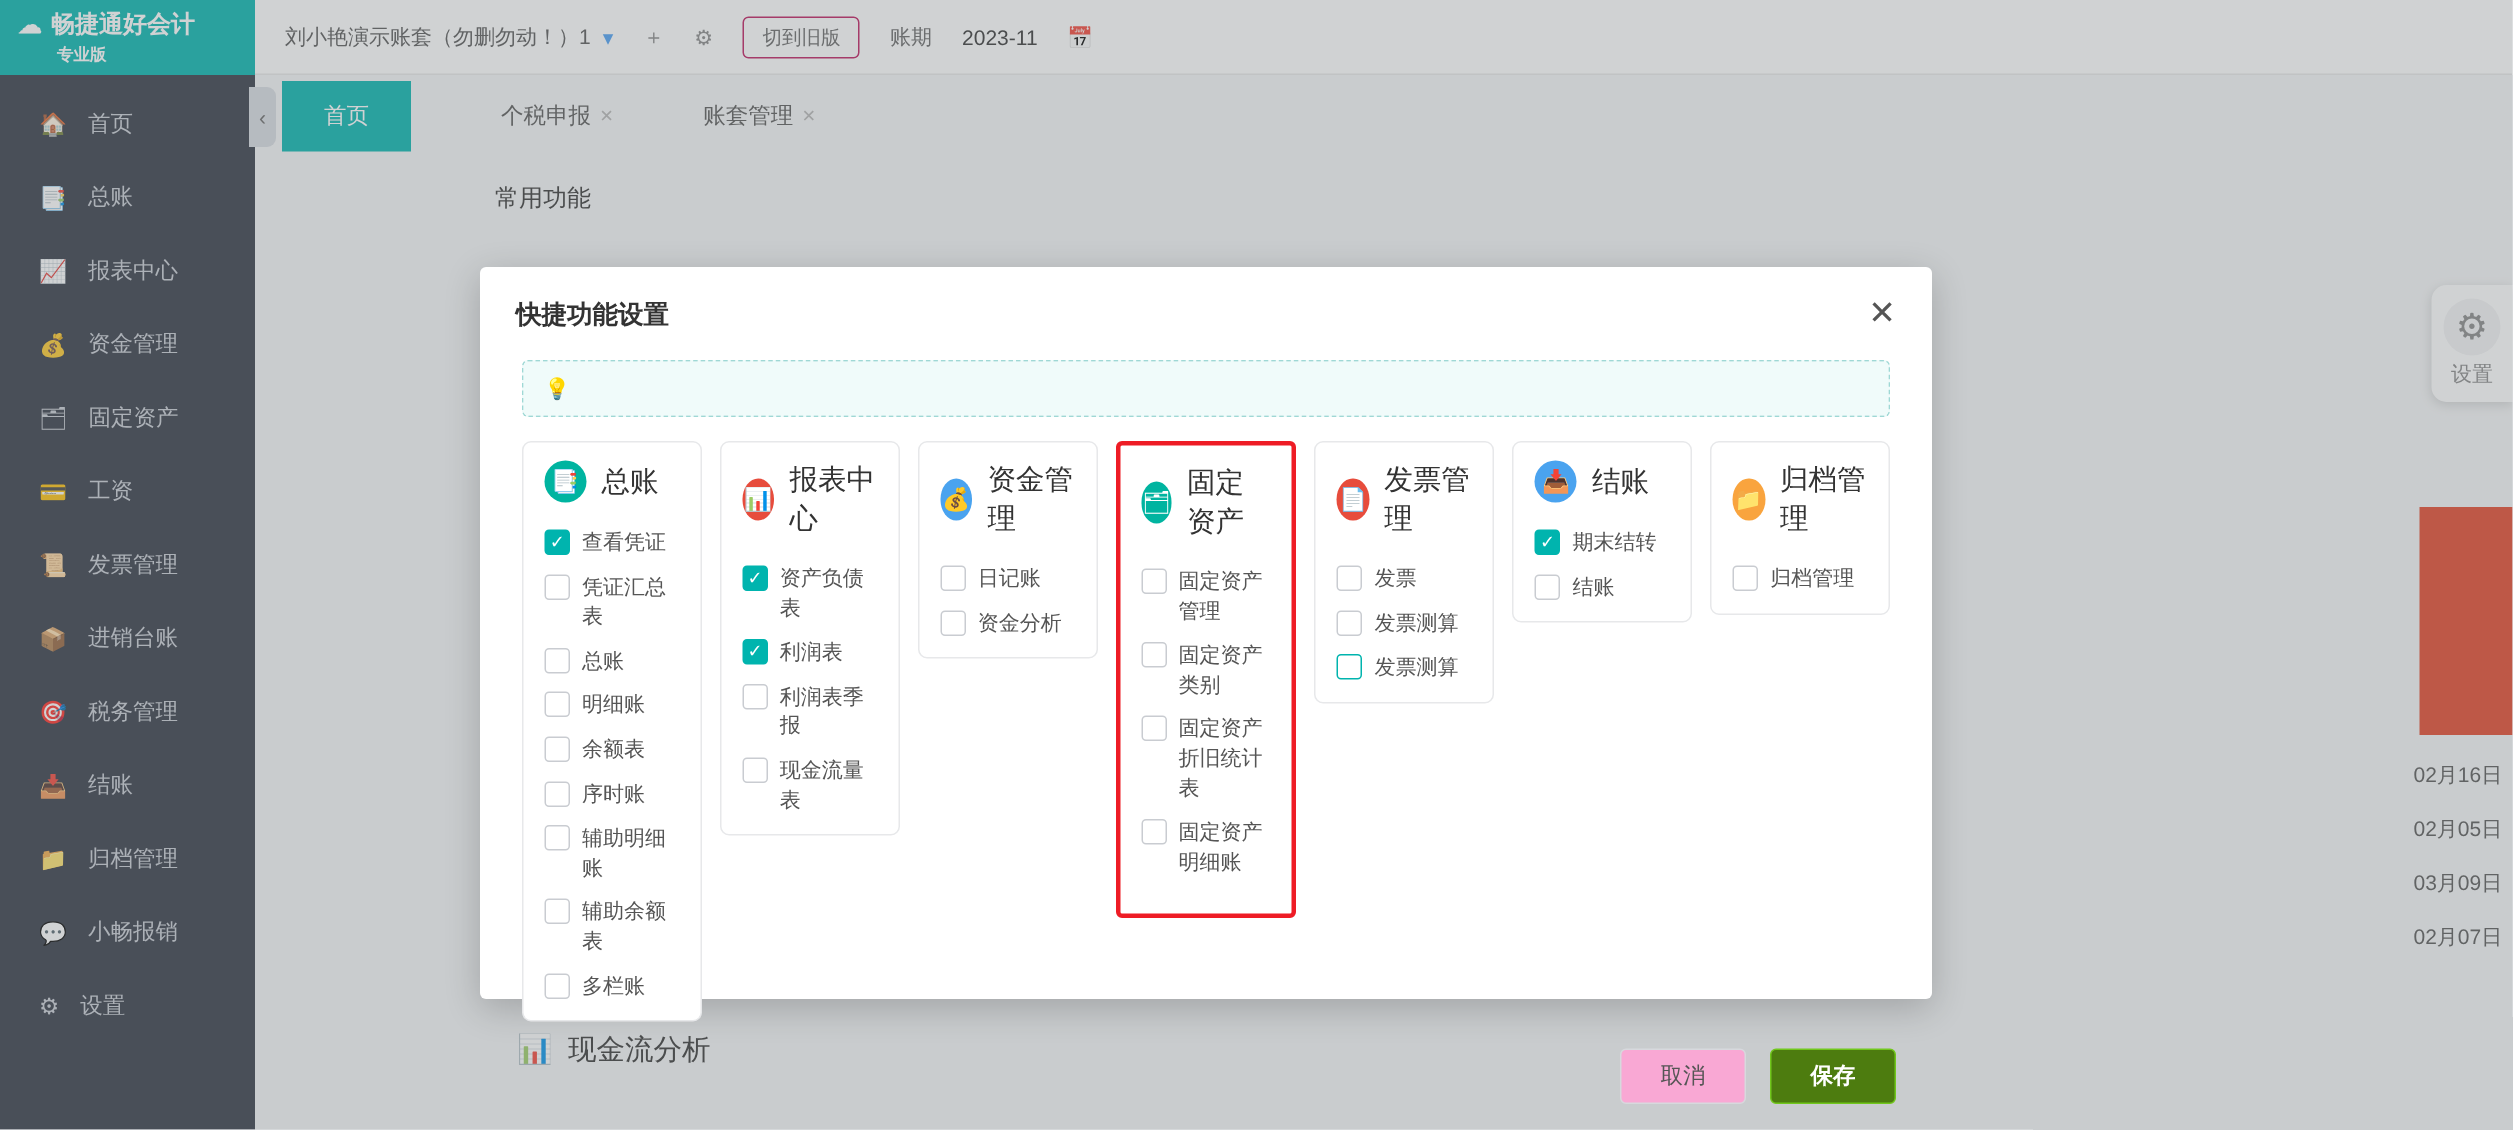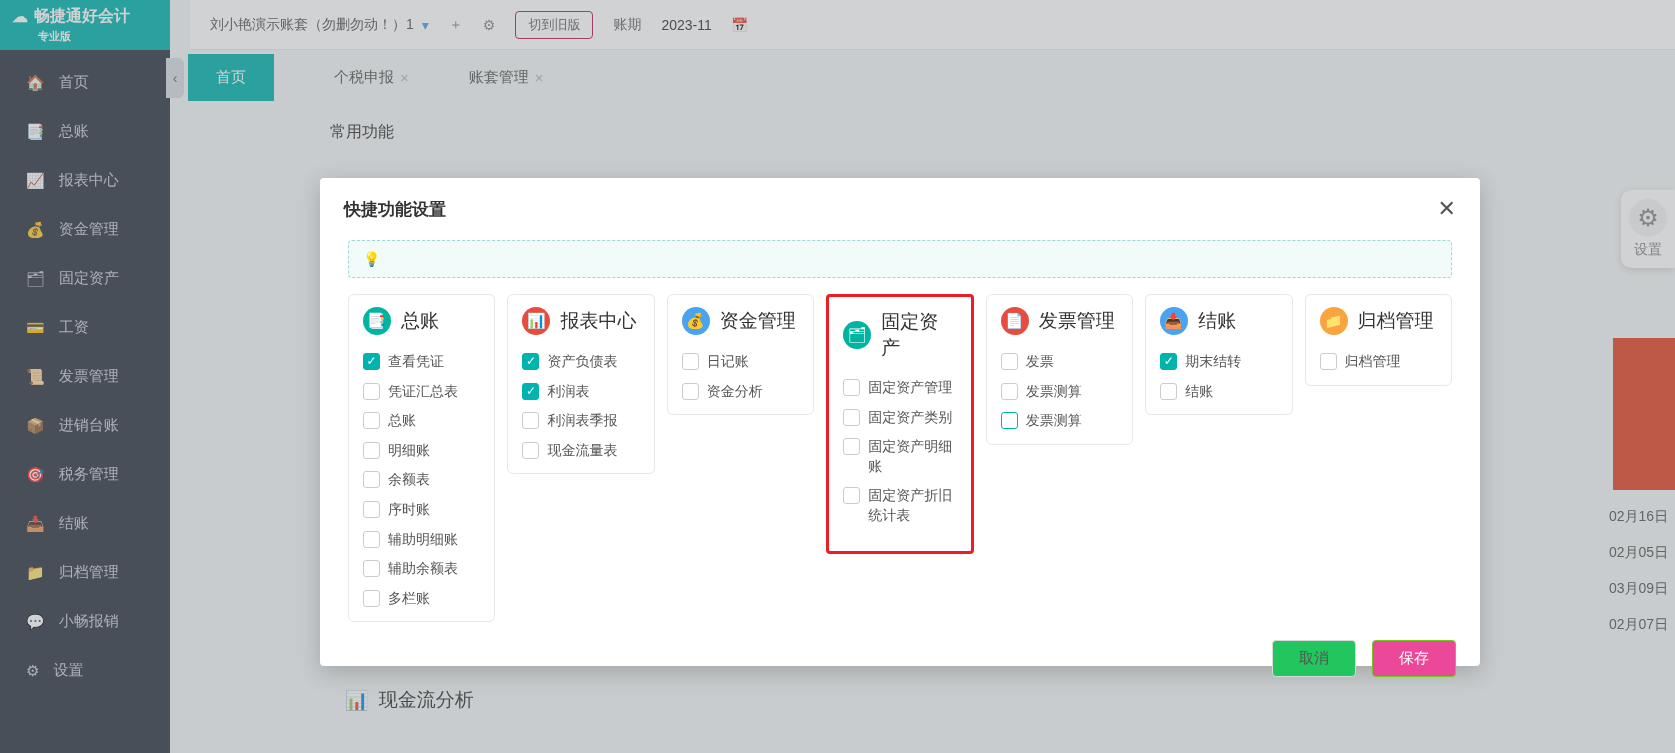--- a/index.html
+++ b/index.html
@@ -29,21 +29,20 @@
     
     .header {
       position: absolute;
       top: 0; left: 170px; right: 0; height: 50px;
       background: #fff;
       display: flex; align-items: center;
       padding: 0 20px;
       gap: 20px;
       color: #333;
       border-bottom: 1px solid #e8e8e8;
-      margin-left: 20px;
     }
     .account-select { color: #555; display:flex; align-items:center; gap:8px; }
     .chev-down { color: #4a9ef3; }
     .header .icon-btn { color: #888; cursor:pointer; }
     .switch-old {
       border: 1px solid #be185d; border-radius: 4px;
       padding: 4px 12px; color: #666; font-size: 13px;
     }
     .period-label { color: #666; }
     .period-val { color: #333; }
@@ -77,21 +76,21 @@
     }
     .panel-title { font-size: 16px; color: #333; margin-bottom: 6px; }
     .cash-title { font-size: 19px; display:flex; align-items:center; gap:10px; color:#333; margin-top:40px; }
     
     .overlay {
       position: absolute; inset: 0;
       background: rgba(120,125,130,0.35);
     }
     .modal {
       position: absolute; left: 320px; top: 178px;
-      width: 1160px; height: 488px;
+      width: 968px; height: 488px;
       background: #fff; border-radius: 4px;
       box-shadow: 0 6px 24px rgba(0,0,0,.2);
       display:flex; flex-direction:column;
     }
     .modal-head {
       padding: 18px 24px; display:flex; align-items:center; justify-content:space-between;
     }
     .modal-title { font-size: 17px; font-weight: 600; color:#333; }
     .modal-close { font-size: 22px; color:#555; cursor:pointer; }
     .tip-bar {
@@ -119,22 +118,22 @@
       width:17px; height:17px; border:1.5px solid #c9ccd1; border-radius:3px;
       flex-shrink:0; display:inline-flex; align-items:center; justify-content:center;
       background:#fff; margin-top:1px;
     }
     .cbox.checked { background:#00b4ae; border-color:#00b4ae; color:#fff; font-size:12px; }
     .cbox.teal-border { border-color:#00b4ae; }
     .modal-foot {
       margin-top:auto; padding: 18px 24px; display:flex; justify-content:flex-end; gap:16px;
     }
     .btn { padding: 8px 26px; border-radius:4px; font-size:15px; cursor:pointer; }
-    .btn-cancel { background:#22c55e; border:1px solid #d7d9dd; color:#555; }
-    .btn-save { background:#ec4899; border:1px solid #71c71c; color:#fff; }
+    .btn-cancel { background:#f9a8d4; border:1px solid #d7d9dd; color:#555; }
+    .btn-save { background:#4d7c0f; border:1px solid #71c71c; color:#fff;font-weight:bold; }
     
     .float-settings {
       position:absolute; right:0; top: 190px; width:54px; height:78px;
       background:#fff; border-radius:10px 0 0 10px; box-shadow: 0 2px 8px rgba(0,0,0,.15);
       display:flex; flex-direction:column; align-items:center; justify-content:center;
       color:#888; gap:4px;
     }
     .float-gear { font-size:24px; width:38px; height:38px; background:#f3f3f4; border-radius:50%; display:flex; align-items:center; justify-content:center; }
     
     .ad {
@@ -361,25 +360,25 @@
         <div class="check-row">
           <span class="cbox"></span>
           <span>固定资产管理</span>
         </div>
         <div class="check-row">
           <span class="cbox"></span>
           <span>固定资产类别</span>
         </div>
         <div class="check-row">
           <span class="cbox"></span>
+          <span>固定资产折旧统计表</span>
+        </div>
+        <div class="check-row">
+          <span class="cbox"></span>
           <span>固定资产明细账</span>
-        </div>
-        <div class="check-row">
-          <span class="cbox"></span>
-          <span>固定资产折旧统计表</span>
         </div>
       </div>
       <div class="card">
         <div class="card-head">
           <span class="cat-icon" style="background: rgb(231, 76, 60);">📄</span>
           <span>发票管理</span>
         </div>
         <div class="check-row">
           <span class="cbox"></span>
           <span>发票</span>

